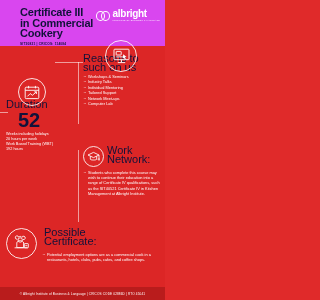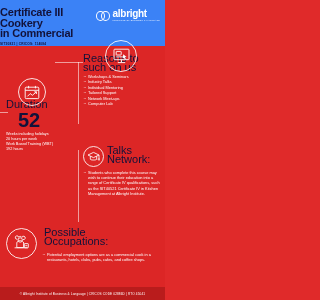--- a/index.html
+++ b/index.html
@@ -6,21 +6,21 @@
   html,body { width:165px; height:300px; }
   body {
     font-family:"Liberation Sans", sans-serif;
     background:#e02a2a;
     position:relative;
     overflow:hidden;
   }
   .poster { position:relative; width:165px; height:300px; background:#dc2626; }
 
   
-  .header { position:relative; height:46px; background:#3b82f6; padding:7px 6px 0 0; }
+  .header { position:relative; height:46px; background:#d946ef; padding:7px 6px 0 20px; }
   .title {
     color:#12123a; font-weight:bold; font-size:11px; line-height:10.5px;
     letter-spacing:-0.2px; width:95px;
   }
   .subtitle { color:#12123a; font-size:3.2px; font-weight:bold; letter-spacing:0.2px; margin-top:3.5px; }
 
   .logo { position:absolute; top:9px; right:5px; display:flex; align-items:flex-end; gap:2px; }
   .logo-mark { width:15px; height:10px; position:relative; }
   .logo-mark .ring { position:absolute; top:0; width:9px; height:10px; border:1.6px solid #fff; border-radius:50%; }
   .logo-mark .ring.r1 { left:0; }
@@ -77,22 +77,22 @@
   svg { display:block; }
 </style>
 </head>
 <body>
 
 <div class="poster">
 
   <div class="header">
     <div class="title">
       <div>Certificate III</div>
+      <div>in Commercial</div>
       <div>Cookery</div>
-      <div>in Commercial</div>
     </div>
     <div class="subtitle">SIT30821 | CRICOS: 114084</div>
 
     <div class="logo">
       <div class="logo-mark">
         <div class="ring r1"></div>
           <div class="ring r2"></div>
       </div>
       <div>
         <div class="logo-text">albright</div>
@@ -163,42 +163,42 @@
     <div class="sec-head">
       <div class="circ" style="width:21px;height:21px;">
         <svg width="13" height="12" viewBox="0 0 13 12" fill="none" stroke="#ffffff" stroke-width="0.85">
           <path d="M1 4 L6.5 1.4 L12 4 L6.5 6.6 Z"></path>
           <path d="M3.3 5.1 v3.1 c0 1.1 6.4 1.1 6.4 0 V5.1"></path>
           <line x1="12" y1="4" x2="12" y2="7.6"></line>
           <circle cx="12" cy="8.4" r="0.8"></circle>
         </svg>
       </div>
       <div class="h2">
-        <div>Talks</div>
+        <div>Work</div>
         <div>Network:</div>
       </div>
     </div>
     <div class="para">Students who complete this course may wish to continue their education into a range of Certificate IV qualifications, such as the SIT40521 Certificate IV in Kitchen Management at Albright Institute.</div>
   </div>
 
   <div class="occupations">
     <div class="occ-head">
       <div class="circ" style="width:31px;height:31px;">
         <svg width="19" height="18" viewBox="0 0 19 18" fill="none" stroke="#ffffff" stroke-width="0.85">
           <path d="M6.0 5.0 a2.2 2.2 0 1 1 4.4 0 a2.2 2.2 0 1 1 -4.4 0"></path>
           <path d="M5.4 4.2 a1.7 1.7 0 1 1 1.3 -2.0 a1.9 1.9 0 0 1 3.2 .2 a1.7 1.7 0 1 1 1.1 2.1"></path>
           <path d="M4.8 8.0 c0-1.5 1.6-2.3 3.4-2.3 c1.8 0 3.4 .8 3.4 2.3 v4.6 H4.8 Z"></path>
           <line x1="2.6" y1="12.8" x2="15.6" y2="12.8"></line>
           <rect x="12.3" y="8.6" width="4.0" height="4.2" rx="0.5"></rect>
           <line x1="13.3" y1="10.7" x2="15.3" y2="10.7"></line>
         </svg>
       </div>
       <div class="h2">
         <div>Possible</div>
-        <div>Occupations:</div>
+        <div>Certificate:</div>
       </div>
     </div>
     <div class="occ-body">
       <div class="para">Potential employment options are as a commercial cook in a restaurants, hotels, clubs, pubs, cafes, and coffee shops.</div>
     </div>
   </div>
 
   <div class="footer">
     <span>© Albright Institute of Business &amp; Language | CRICOS CODE 02886D | RTO 45041</span>
   </div>

